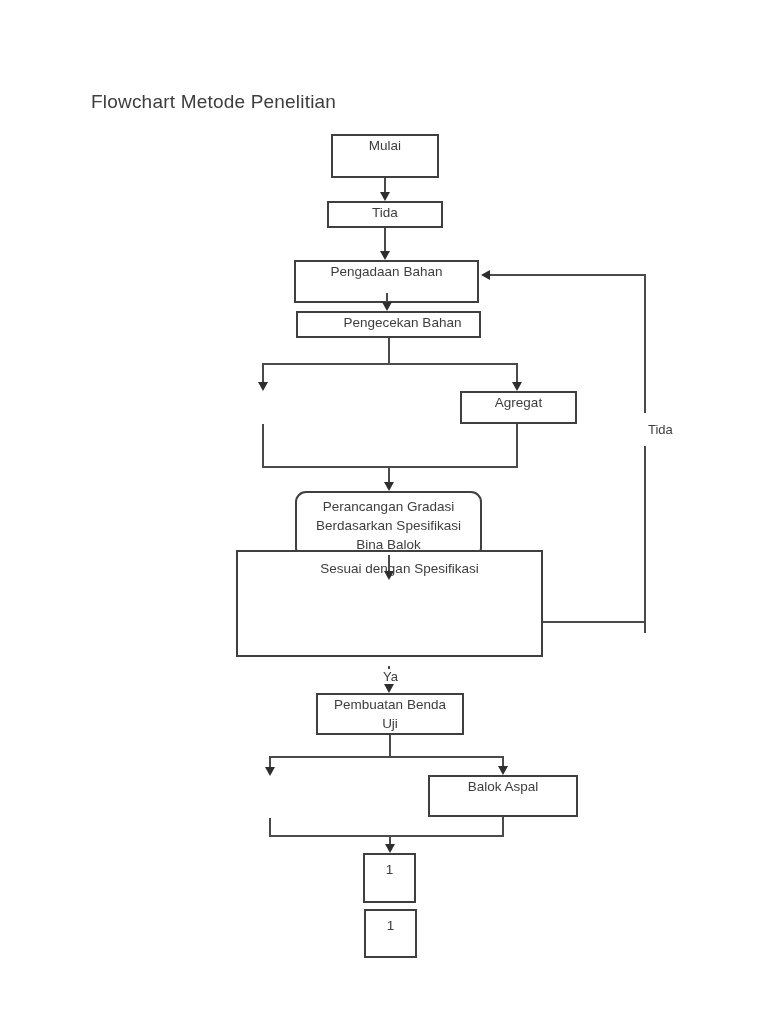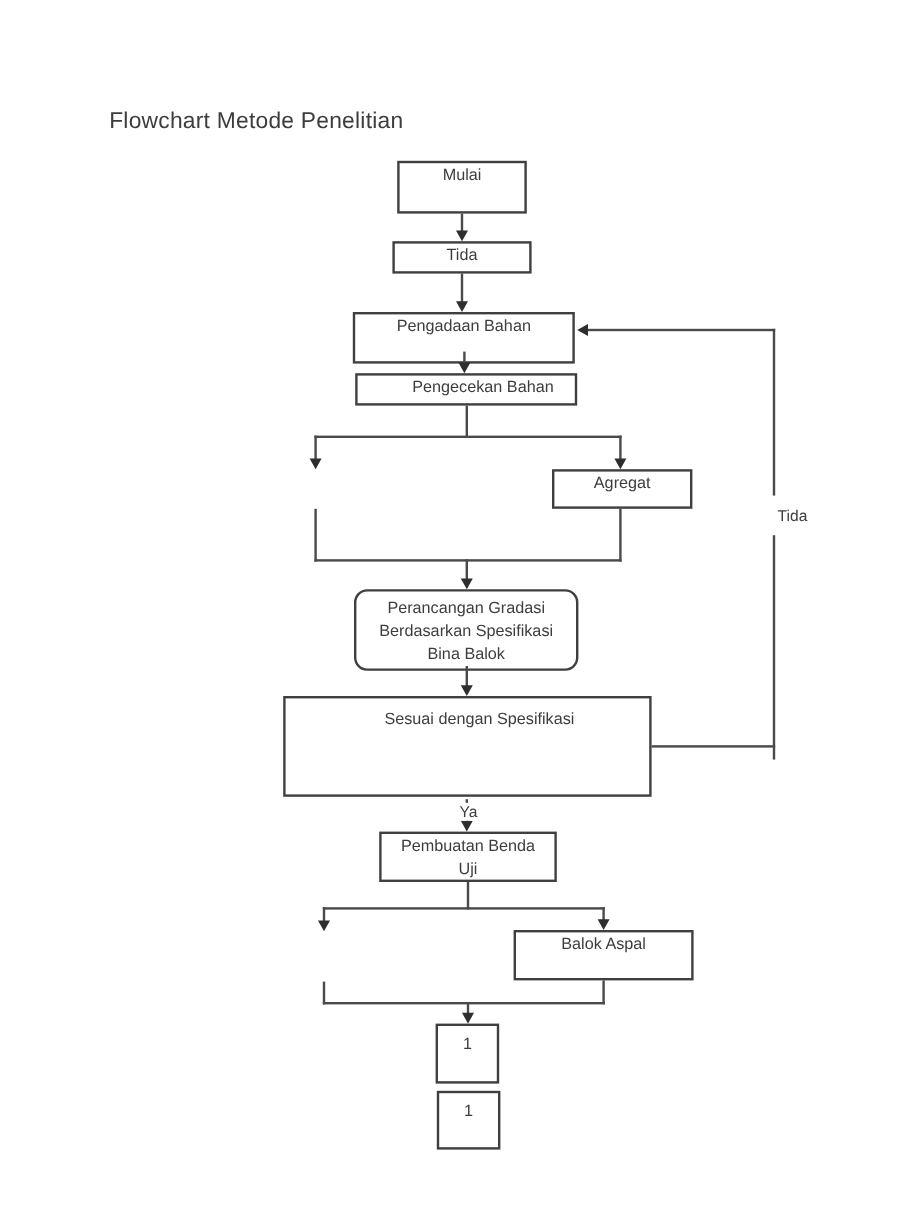--- a/index.html
+++ b/index.html
@@ -86,21 +86,21 @@
   <div class="node" style="left:460px; top:391px; width:117px; height:33px;">
     <span>Agregat</span>
   </div>
 
   <div class="node" style="left:295px; top:491px; width:187px; height:68px; flex-direction:column;border-radius:11px;">
     <span>Perancangan Gradasi</span>
     <span>Berdasarkan Spesifikasi</span>
     <span>Bina Balok</span>
   </div>
 
-  <div class="node top-align" style="left:236px; top:580px; width:307px; height:84px; padding-top:7px;padding-left:20px;">
+  <div class="node top-align" style="left:236px; top:550px; width:307px; height:107px; padding-top:7px;padding-left:20px;">
     <span>Sesuai dengan Spesifikasi</span>
   </div>
 
   <div class="node" style="left:316px; top:693px; width:148px; height:42px; flex-direction:column;">
     <span>Pembuatan Benda</span>
     <span>Uji</span>
   </div>
 
 
   <div class="node" style="left:428px; top:775px; width:150px; height:42px;">

